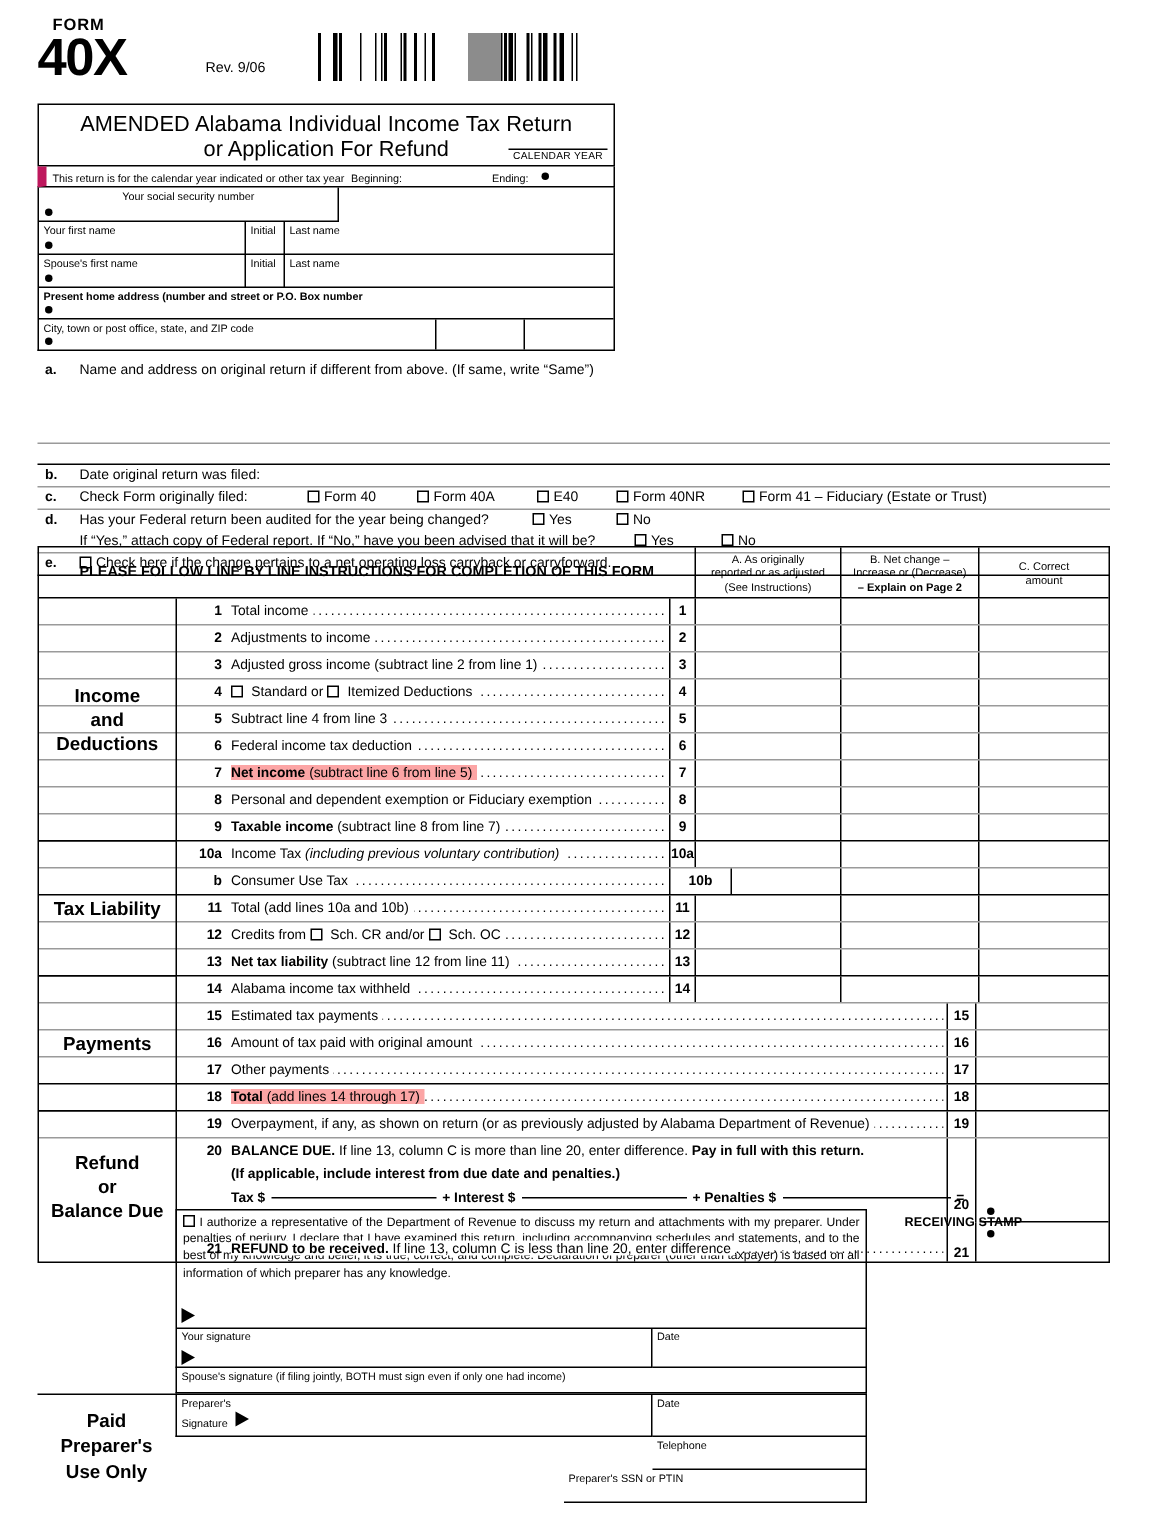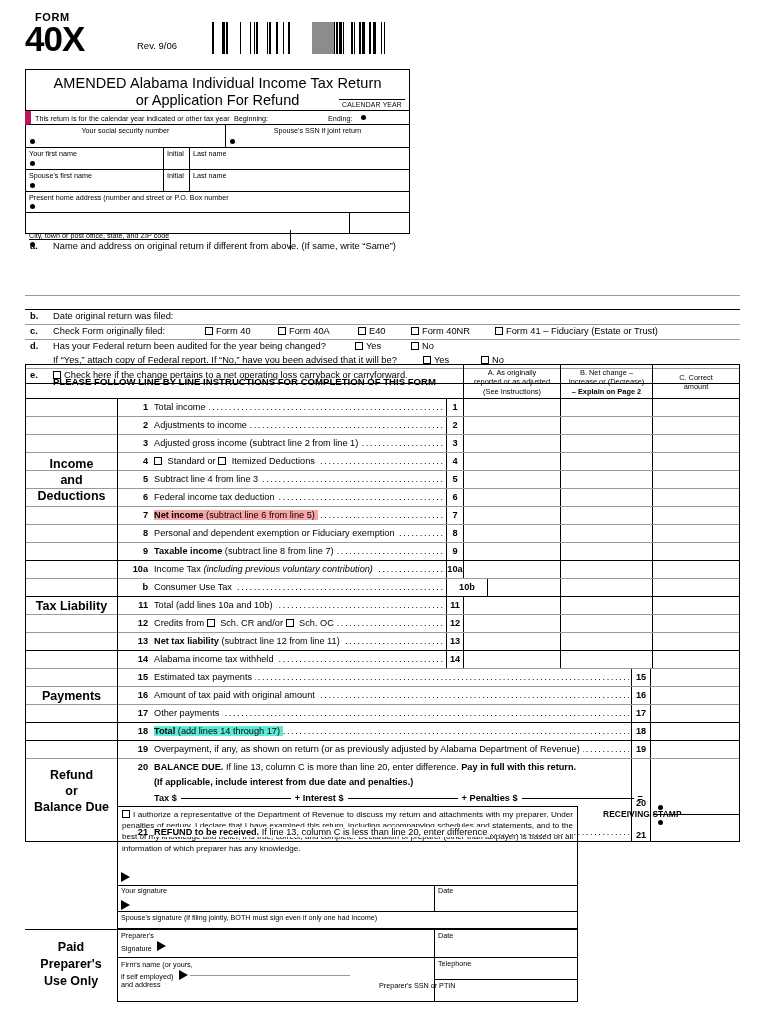--- a/index.html
+++ b/index.html
@@ -157,24 +157,20 @@
     <span style="left:297px;">Ending:</span>
     <span style="left:330px; top:4px; width:5px; height:5px; border-radius:50%; background:#000;"></span>
   </div>
 
   <div class="idgrid">
 
     <div class="cellbox" style="left:0;top:0;width:200px;height:23px;">
       <div class="clab ctr">Your social security number</div>
       <span class="bullet"></span>
     </div>
-    <div class="cellbox nr" style="left:200px;top:0;width:183px;height:23px;">
-      <div class="clab ctr">Spouse's SSN if joint return</div>
-      <span class="bullet"></span>
-    </div>
 
     <div class="cellbox" style="left:0;top:23px;width:138px;height:22px;">
       <div class="clab">Your first name</div>
       <span class="bullet"></span>
     </div>
     <div class="cellbox" style="left:138px;top:23px;width:26px;height:22px;">
       <div class="clab">Initial</div>
     </div>
     <div class="cellbox nr" style="left:164px;top:23px;width:219px;height:22px;">
       <div class="clab">Last name</div>
@@ -184,26 +180,26 @@
       <div class="clab">Spouse's first name</div>
       <span class="bullet"></span>
     </div>
     <div class="cellbox" style="left:138px;top:45px;width:26px;height:22px;">
       <div class="clab">Initial</div>
     </div>
     <div class="cellbox nr" style="left:164px;top:45px;width:219px;height:22px;">
       <div class="clab">Last name</div>
     </div>
 
-    <div class="cellbox nr" style="left:0;top:67px;width:383px;height:21px;">
+    <div class="cellbox nr" style="left:0;top:67px;width:383px;height:21px;font-weight:bold;">
       <div class="clab">Present home address (number and street or P.O. Box number</div>
       <span class="bullet"></span>
     </div>
 
-    <div class="cellbox nb" style="left:0;top:105px;width:265px;height:20px;text-decoration:underline;">
+    <div class="cellbox nb" style="left:0;top:88px;width:265px;height:20px;">
       <div class="clab">City, town or post office, state, and ZIP code</div>
       <span class="bullet"></span>
     </div>
     <div class="cellbox nb" style="left:265px;top:88px;width:59px;height:20px;"></div>
     <div class="cellbox nb nr" style="left:324px;top:88px;width:59px;height:20px;"></div>
   </div>
 
   <div class="items">
 
     <div class="itemrow" style="height:15px;">
@@ -419,21 +415,21 @@
         </div>
         <div class="trow thickb">
           <div class="lnum">17</div>
           <span class="ldesc" style="background: rgb(255, 255, 255); padding-right: 3px; z-index: 2;">Other payments</span>
           <div class="ldots" style="left: 128px; width: 475px; letter-spacing: 1.6px;">........................................................................................................................</div>
           <div class="numbox" style="left: 605px; width: 20px;">17</div>
           <div class="colC" style="left: 627px; width: 86px;"></div>
         </div>
         <div class="trow blkb">
           <div class="lnum">18</div>
-          <span class="ldesc" style="background: #5eead4; padding-right: 3px; z-index: 2;"><b>Total</b> (add lines 14 through 17)</span>
+          <span class="ldesc" style="background: #fca5a5; padding-right: 3px; z-index: 2;"><b>Total</b> (add lines 14 through 17)</span>
           <div class="ldots" style="left: 128px; width: 475px; letter-spacing: 1.6px;">........................................................................................................................</div>
           <div class="numbox" style="left: 605px; width: 20px;">18</div>
           <div class="colC" style="left: 627px; width: 86px;"></div>
         </div>
         <div class="trow">
           <div class="lnum">19</div>
           <span class="ldesc" style="background: rgb(255, 255, 255); padding-right: 3px; z-index: 2;">Overpayment, if any, as shown on return (or as previously adjusted by Alabama Department of Revenue)</span>
           <div class="ldots" style="left: 128px; width: 475px; letter-spacing: 1.6px;">........................................................................................................................</div>
           <div class="numbox" style="left: 605px; width: 20px;">19</div>
           <div class="colC" style="left: 627px; width: 86px;"></div>
@@ -512,29 +508,20 @@
       <div class="smlab" style="padding:2px 0 0 3px;">
         <span>Preparer's</span><br>
         <span>Signature</span>
         <span class="arrow" style="margin-left:3px;vertical-align:0px;"></span>
       </div>
     </div>
     <div class="sgbox" style="left:410px;top:124px;width:143px;height:28px;border-top:none;border-left:none;">
       <div class="smlab" style="padding:2px 0 0 3px;">Date</div>
     </div>
 
-    <div class="sgbox" style="left:92px;top:152px;width:318px;height:44px;border-top:none;">
-      <div class="smlab" style="padding:3px 0 0 3px;">
-        <span>Firm's name (or yours,</span><br>
-        <span>if self employed)</span>
-        <span class="arrow" style="margin-left:4px;vertical-align:-1px;"></span>
-        <span style="display:inline-block;width:160px;border-bottom:1px solid #9a9a9a;vertical-align:3px;"></span><br>
-        <span>and address</span>
-      </div>
-    </div>
     <div class="sgbox" style="left:410px;top:152px;width:143px;height:22px;border-top:none;border-left:none;">
       <div class="smlab" style="padding:2px 0 0 3px;">Telephone</div>
     </div>
     <div class="sgbox" style="left:351px;top:174px;width:202px;height:22px;border-top:none;border-left:none;">
       <div class="smlab" style="padding:2px 0 0 3px;">Preparer's SSN or PTIN</div>
     </div>
 
     <div class="recv" style="left:578px;top:3px;">RECEIVING STAMP</div>
   </div>
 

